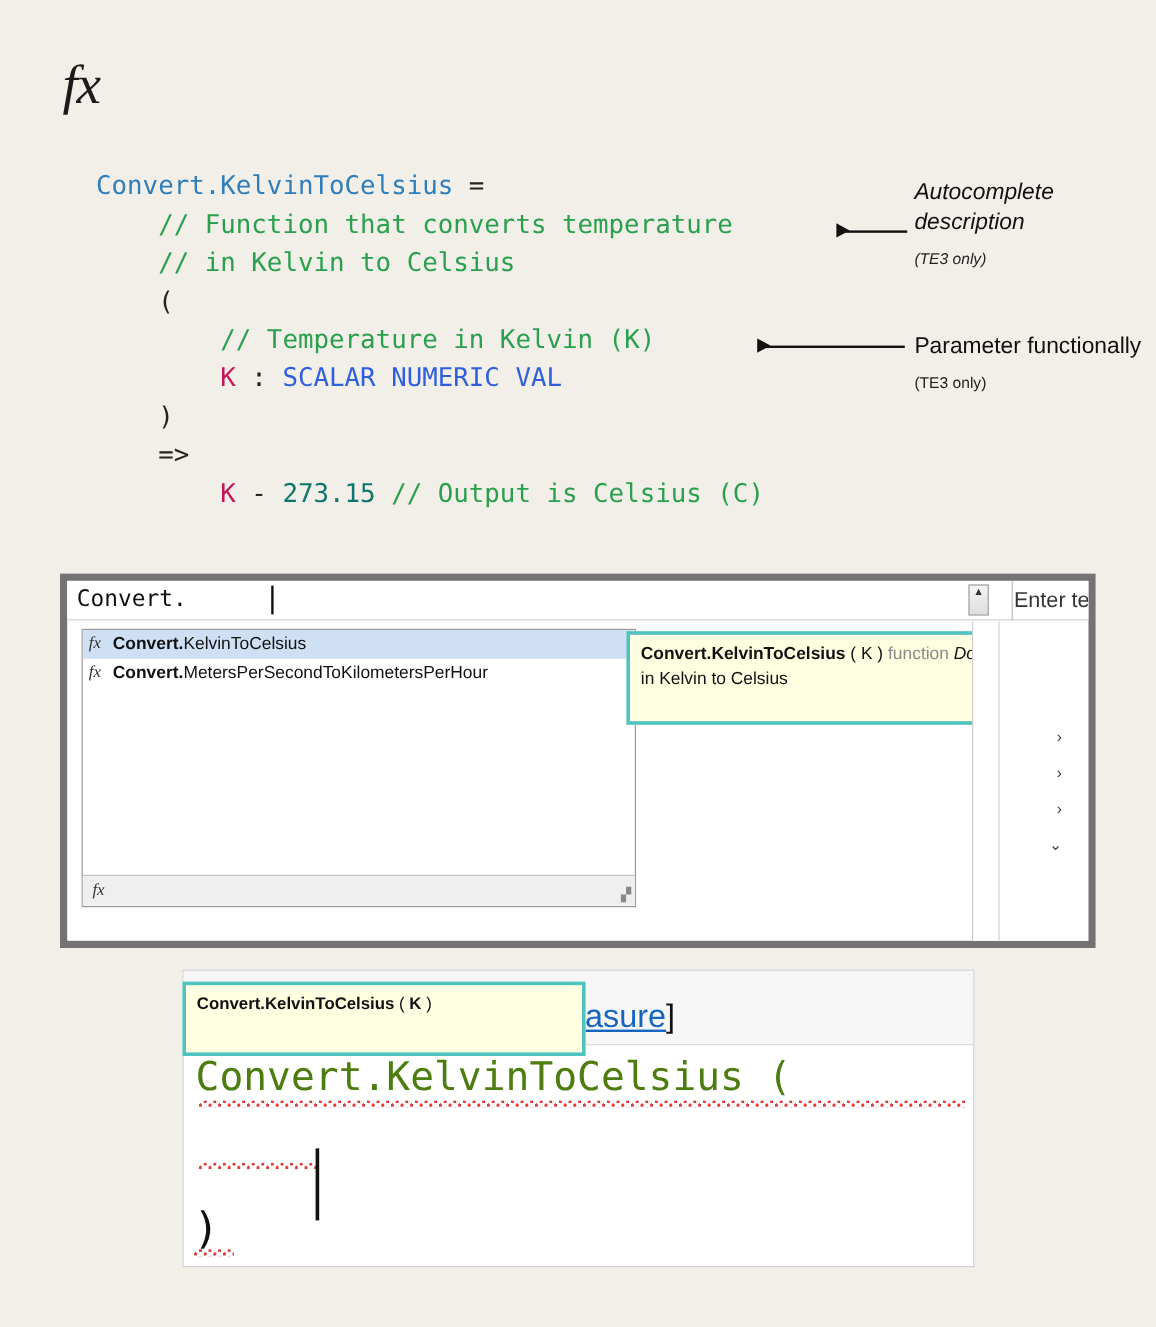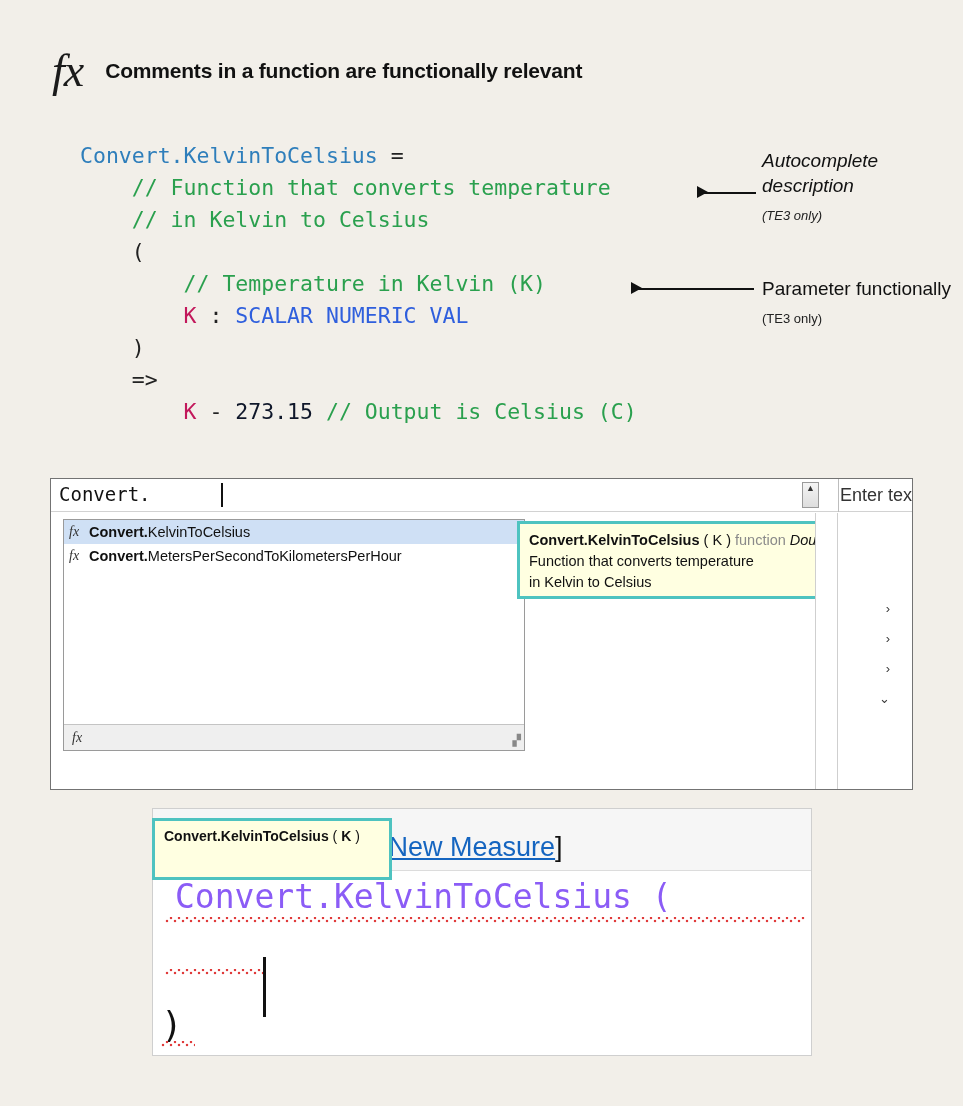--- a/index.html
+++ b/index.html
@@ -48,21 +48,21 @@
     font-family: "DejaVu Sans Mono", monospace;
     font-size: 21.5px;
     line-height: 32px;
     white-space: pre;
   }
   .c-ident  { color: #2e7ebb; }
   .c-plain  { color: #222; }
   .c-comment{ color: #2aa04e; }
   .c-param  { color: #c2185b; }
   .c-type   { color: #2f5fdd; }
-  .c-num    { color: #0f172a; }
+  .c-num    { color: #0f766e; }
   .c-punc   { color: #222; }
 
   
   .annot {
     position: absolute;
     font-size: 19px;
     line-height: 25px;
     color: #111;
   }
   .annot .sub {
@@ -85,21 +85,21 @@
   }
 
   
   .shot1 {
     position: absolute;
     left: 50px;
     top: 478px;
     width: 863px;
     height: 312px;
     background: #ffffff;
-    border: 1px solid #737373;
+    border: 6px solid #737373;
     box-sizing: border-box;
     overflow: hidden;
   }
   .formula-bar {
     position: absolute;
     left: 0; top: 0;
     width: 863px;
     height: 33px;
     background: #fff;
     border-bottom: 1px solid #d2d2d2;
@@ -255,23 +255,22 @@
   }
   .m-link {
     color: #1565c0;
     text-decoration: underline;
   }
   .m-code {
     position: absolute;
     left: 10px; top: 68px;
     font-family: "DejaVu Sans Mono", monospace;
     font-size: 33px;
-    color: #8b5cf6;
+    color: #4d7c0f;
     white-space: nowrap;
-    margin-left: 12px;
   }
   .squiggle {
     position: absolute;
     height: 6px;
     background-image:
       radial-gradient(circle at 2px 4px, #e03b3b 1.4px, transparent 1.6px),
       radial-gradient(circle at 6px 1px, #e03b3b 1.4px, transparent 1.6px);
     background-size: 8px 6px;
     background-repeat: repeat-x;
   }
@@ -284,37 +283,36 @@
   .m-paren {
     position: absolute;
     left: 8px; top: 195px;
     font-family: "DejaVu Sans Mono", monospace;
     font-size: 36px;
     color: #111;
   }
   .m-tooltip {
     position: absolute;
     left: 152px; top: 818px;
-    width: 240px; height: 62px;
+    width: 336px; height: 62px;
     background: #ffffe1;
     border: 3px solid #4ec3c0;
     box-sizing: border-box;
     padding: 5px 9px;
     font-size: 14px;
     line-height: 20px;
     color: #111;
   }
   .m-tooltip b { font-weight: bold; }
 </style>
 </head>
 <body>
 
 <div class="header">
   <span class="fx-glyph">fx</span>
-  <span class="header-title">Comments in a function are functionally relevant</span>
 </div>
 
 <div class="code" id="code-block"><div><span class="c-ident">Convert.KelvinToCelsius</span><span class="c-plain"> =</span></div><div><span>    </span><span class="c-comment">// Function that converts temperature</span></div><div><span>    </span><span class="c-comment">// in Kelvin to Celsius</span></div><div><span>    </span><span class="c-punc">(</span></div><div><span>        </span><span class="c-comment">// Temperature in Kelvin (K)</span></div><div><span>        </span><span class="c-param">K </span><span class="c-punc">: </span><span class="c-type">SCALAR NUMERIC VAL</span></div><div><span>    </span><span class="c-punc">)</span></div><div><span>    </span><span class="c-punc">=&gt;</span></div><div><span>        </span><span class="c-param">K </span><span class="c-punc">- </span><span class="c-num">273.15 </span><span class="c-comment">// Output is Celsius (C)</span></div></div>
 
 <div class="arrow-line" style="left:698px; top:192px; width:58px;"></div>
 <div class="arrow-head" style="left:697px; top:186px; transform: rotate(180deg);"></div>
 <div class="annot" style="left:762px; top:148px; width:190px;font-style:italic;">
   <span>Autocomplete description</span>
   <span class="sub">(TE3 only)</span>
 </div>
@@ -352,21 +350,20 @@
     <div class="ac-footer">
       <span class="ac-fx">fx</span>
       <span class="resize-grip">▞</span>
     </div>
   </div>
 
   <div class="tooltip-box">
     <div>
       <b>Convert.KelvinToCelsius</b><span> ( K ) </span><span class="tt-grey">function </span><span class="tt-ital">Double</span>
     </div>
-    <div>Function that converts temperature</div>
     <div>in Kelvin to Celsius</div>
   </div>
 
   <div class="scroll-col"></div>
   <div class="right-panel">
     <span class="chev" style="top:88px;">›</span>
     <span class="chev" style="top:118px;">›</span>
     <span class="chev" style="top:148px;">›</span>
     <span class="chev" style="top:178px;">⌄</span>
   </div>

